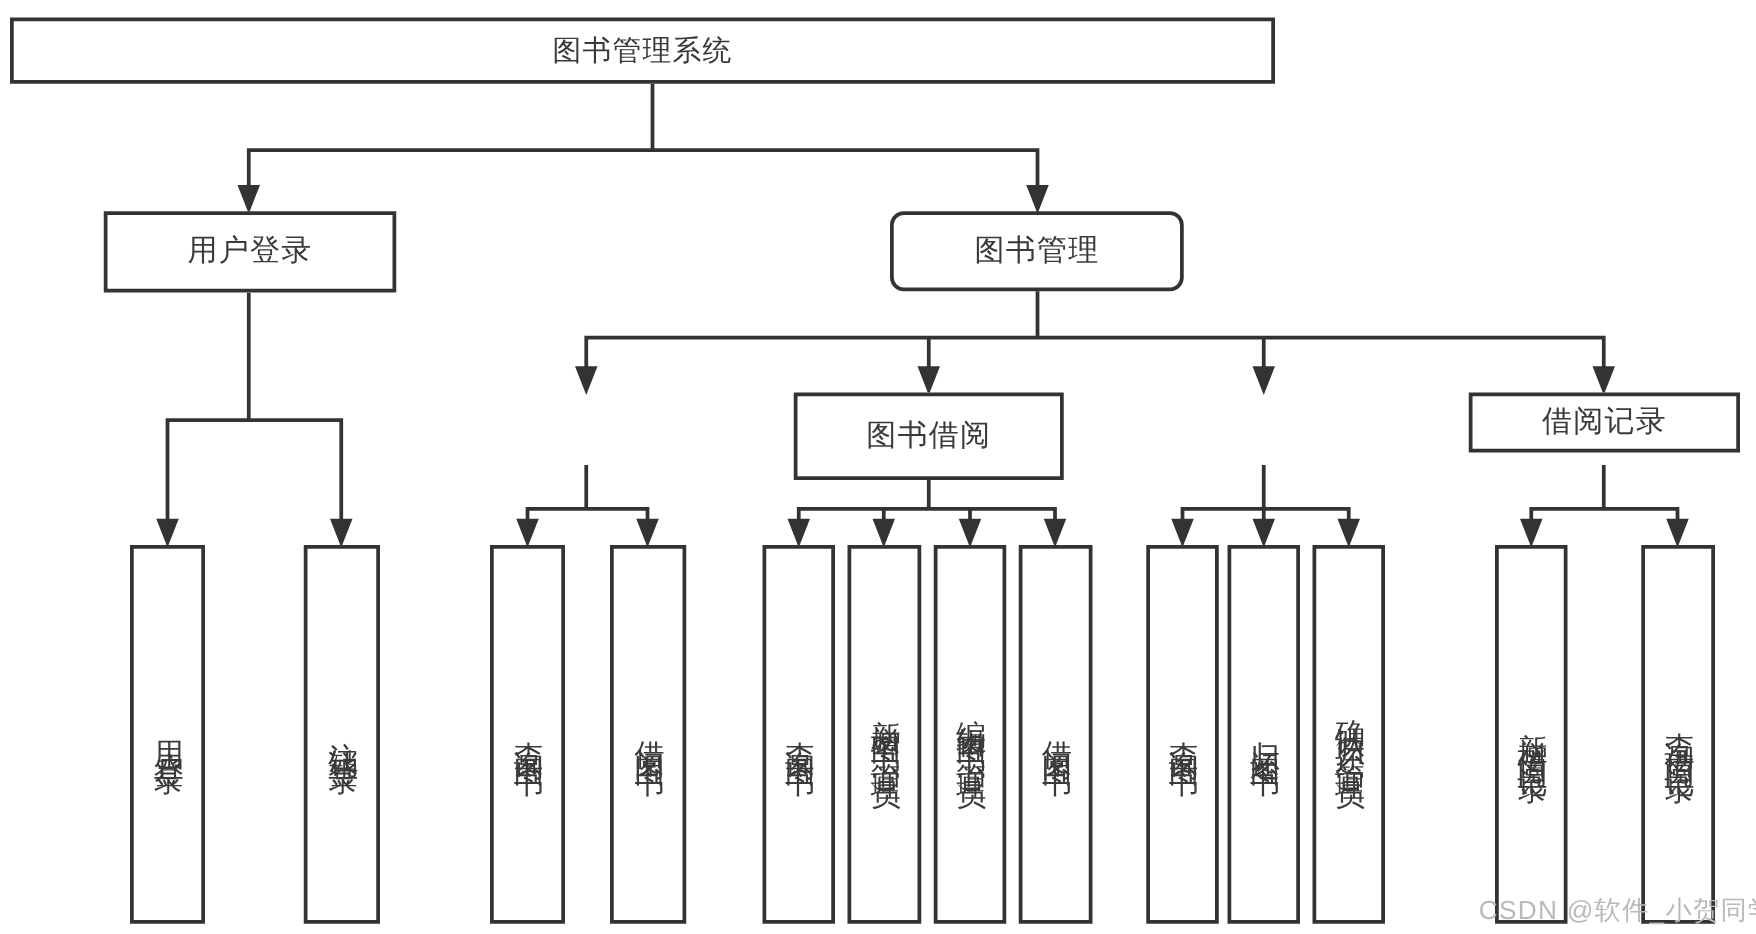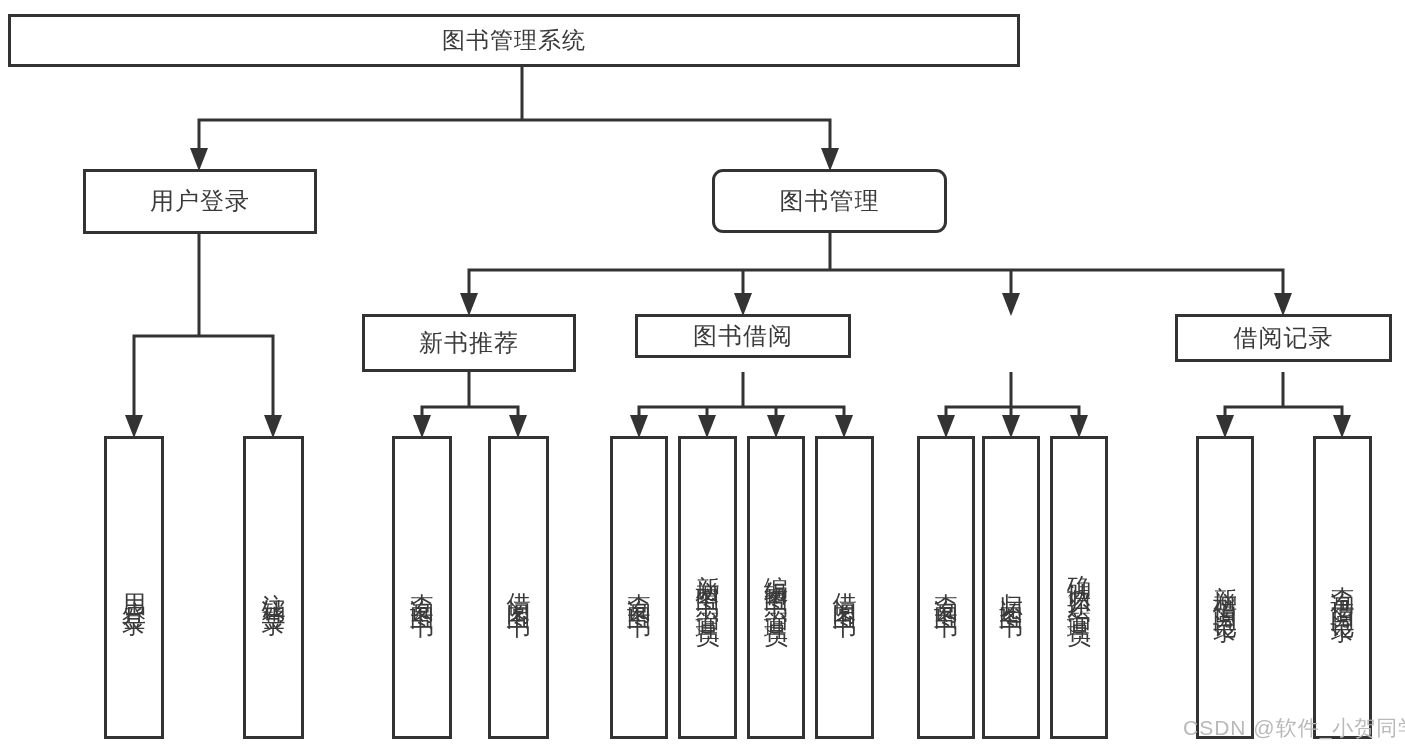--- a/index.html
+++ b/index.html
@@ -88,22 +88,21 @@
       <polygon class="ar" points="1216,415 1234,415 1225,438"></polygon>
       <polygon class="ar" points="1333,415 1351,415 1342,438"></polygon>
     </g>
   </svg>
 
   <div class="box root" style="left:8px;top:14px;width:1012px;height:53px;">图书管理系统</div>
 
   <div class="box" style="left:83px;top:169px;width:234px;height:65px;">用户登录</div>
   <div class="box" style="left:712px;top:169px;width:235px;height:64px;border-radius:11px;">图书管理</div>
 
-  <div class="box" style="left:362px;top:314px;width:214px;height:58px;">新书推荐</div>
-  <div class="box" style="left:635px;top:314px;width:216px;height:44px;">图书借阅</div>
+  <div class="box" style="left:635px;top:314px;width:216px;height:70px;">图书借阅</div>
   <div class="box" style="left:1175px;top:314px;width:217px;height:48px;">借阅记录</div>
 
   <div class="box v" style="left:104px;top:436px;width:60px;height:303px;">用户登录</div>
   <div class="box v" style="left:243px;top:436px;width:61px;height:303px;">注销登录</div>
 
   <div class="box v" style="left:392px;top:436px;width:60px;height:303px;">查询图书</div>
   <div class="box v" style="left:488px;top:436px;width:61px;height:303px;">借阅图书</div>
 
   <div class="box v" style="left:610px;top:436px;width:58px;height:303px;">查询图书</div>
   <div class="box v" style="left:678px;top:436px;width:59px;height:303px;">新增图书（管理员）</div>

